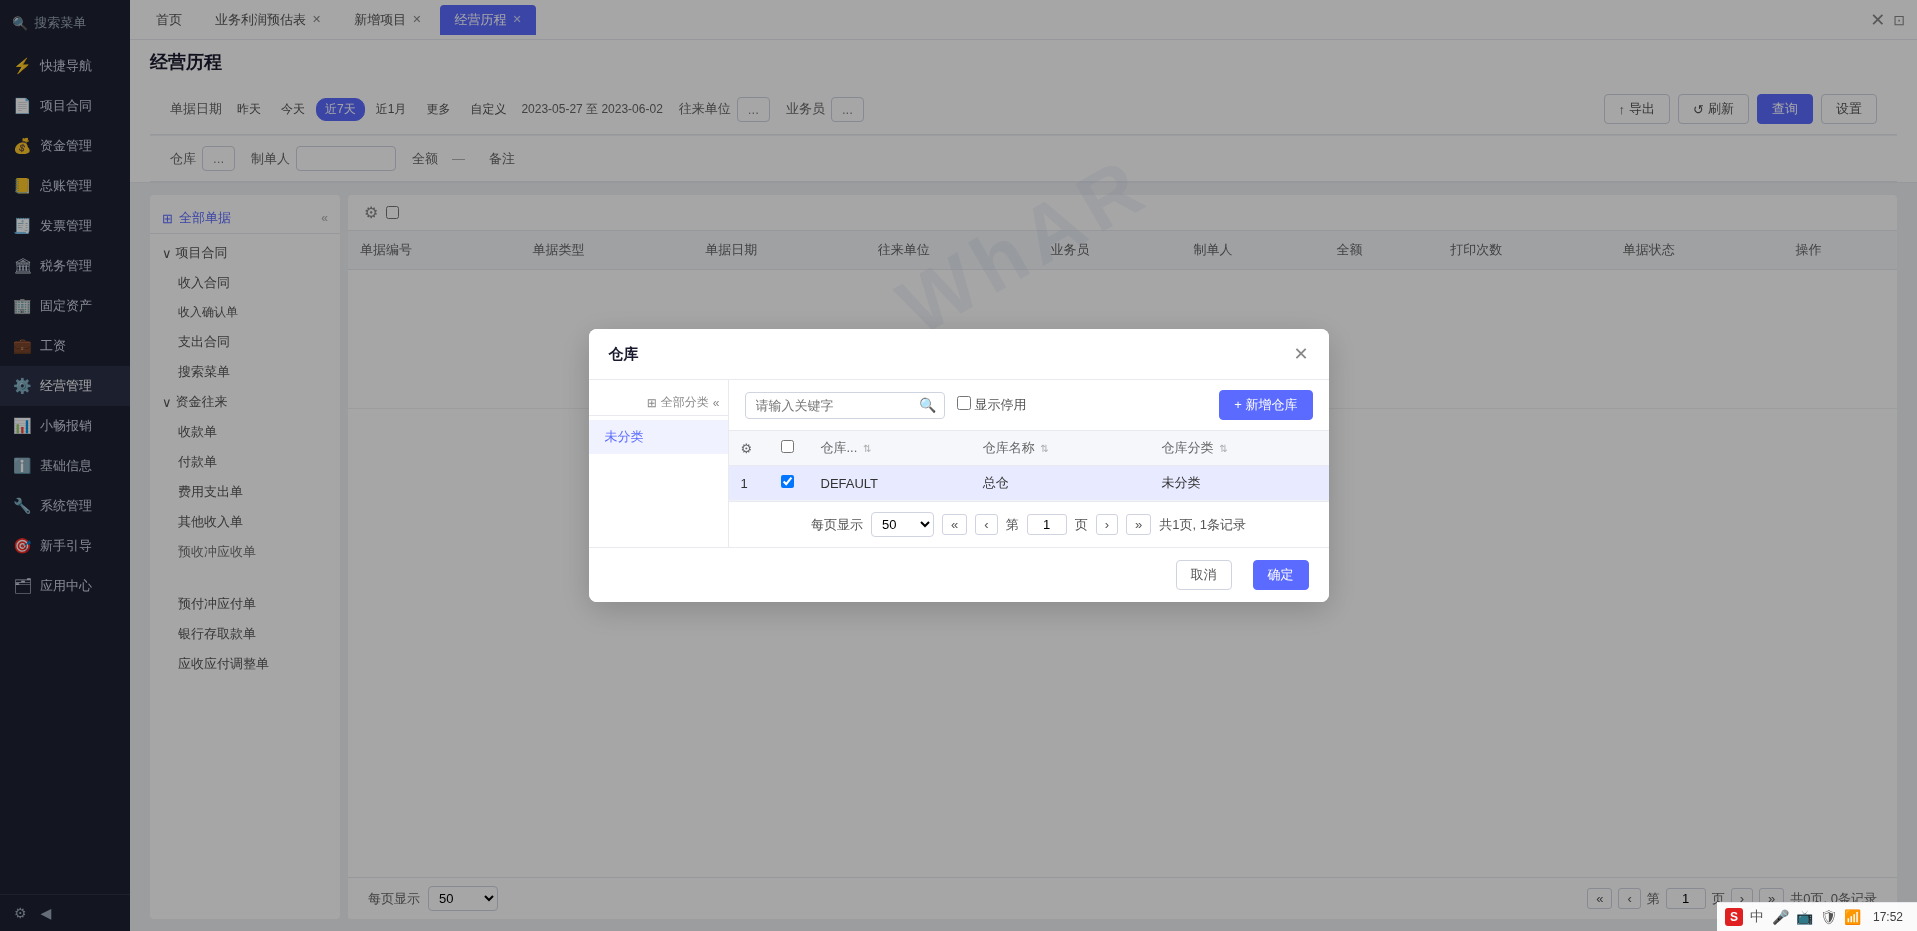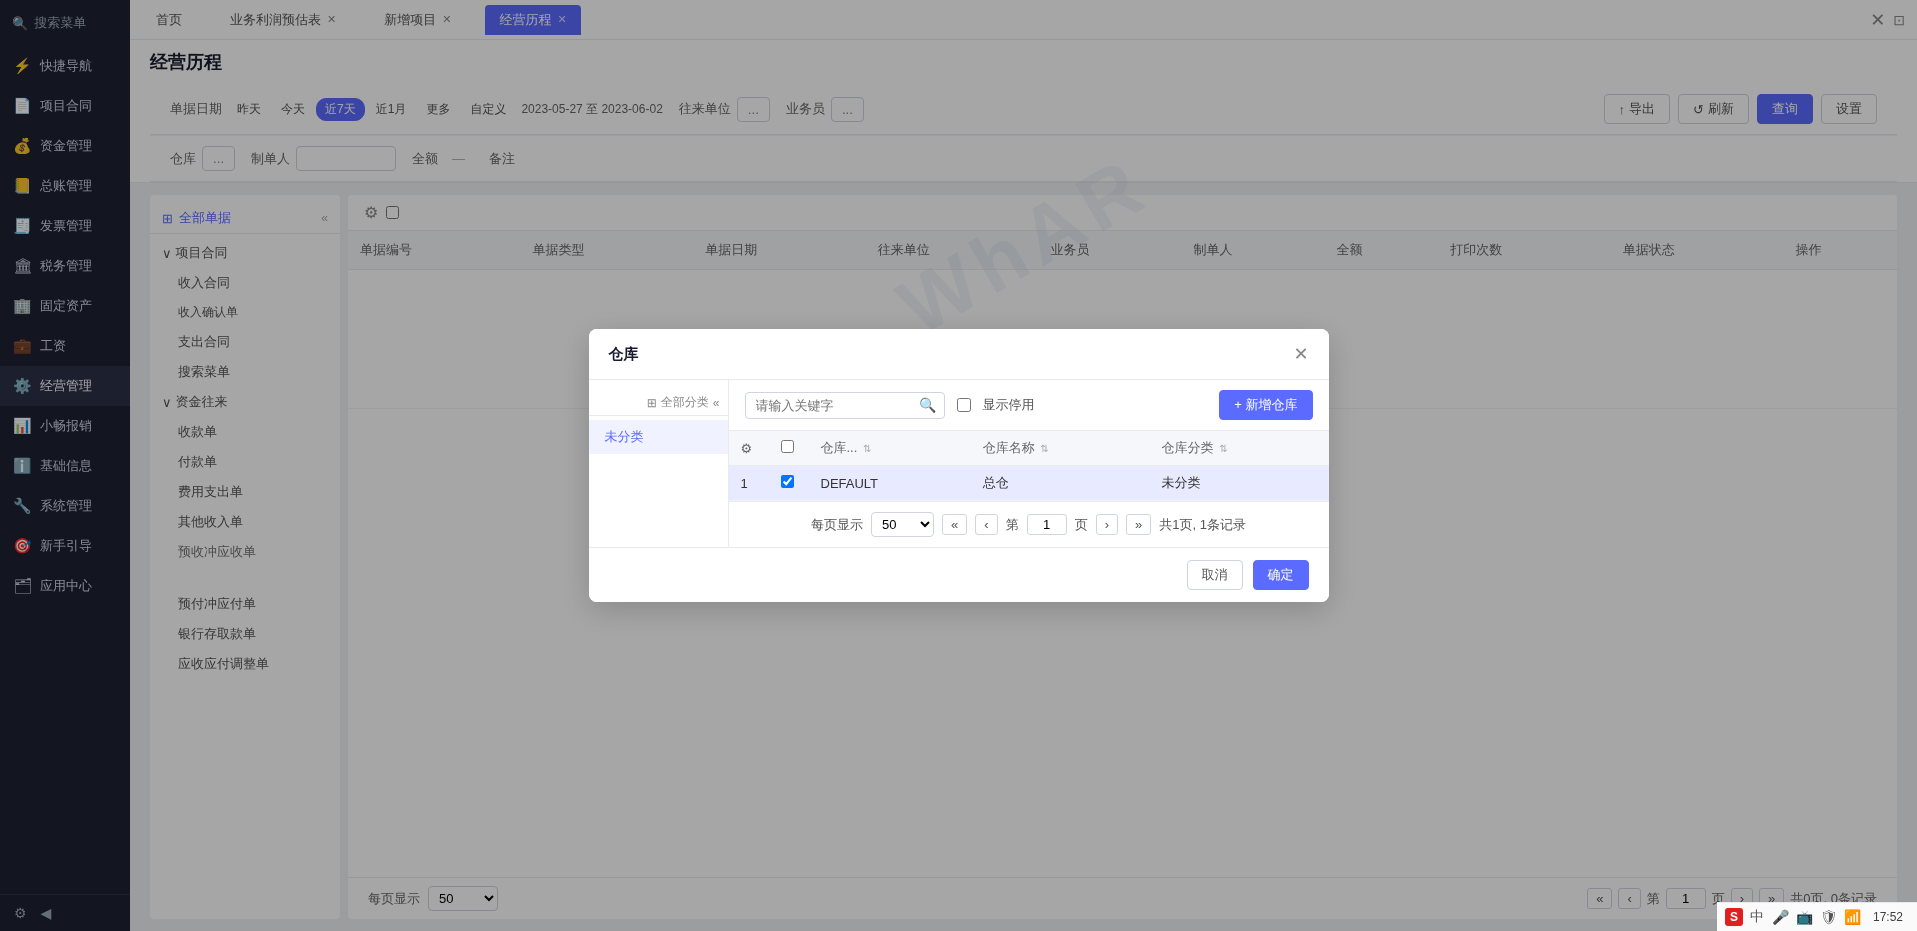--- a/index.html
+++ b/index.html
@@ -67,30 +67,30 @@
     .modal-body { display: flex; flex: 1; overflow: hidden; }
     .modal-sidebar { width: 140px; border-right: 1px solid #e8eaf0; padding: 10px 0; flex-shrink: 0; overflow-y: auto; }
     .modal-sidebar-item { padding: 8px 16px; font-size: 13px; color: #333; cursor: pointer; display: flex; align-items: center; gap: 6px; }
     .modal-sidebar-item.active { color: #5b6bff; background: #f0f2ff; }
     .modal-sidebar-toggle { display: flex; align-items: center; justify-content: flex-end; padding: 4px 8px; cursor: pointer; color: #888; border-bottom: 1px solid #e8eaf0; margin-bottom: 4px; }
     .modal-content { flex: 1; display: flex; flex-direction: column; overflow: hidden; }
     .modal-toolbar { display: flex; align-items: center; padding: 10px 16px; gap: 12px; border-bottom: 1px solid #e8eaf0; }
     .search-input { border: 1px solid #d0d4e0; border-radius: 4px; padding: 5px 30px 5px 10px; font-size: 13px; width: 200px; outline: none; }
     .search-icon-wrap { position: relative; }
     .search-icon-inner { position: absolute; right: 8px; top: 50%; transform: translateY(-50%); color: #aaa; font-size: 14px; }
-    .show-disabled-wrap { display: flex; align-items: center; gap: 12px; font-size: 13px; color: #555; }
+    .show-disabled-wrap { display: flex; align-items: flex-start; gap: 4px; font-size: 13px; color: #555; }
     .checkbox-input { width: 14px; height: 14px; cursor: pointer; }
     .modal-table-wrap { flex: 1; overflow: auto; }
     .modal-table { width: 100%; border-collapse: collapse; font-size: 13px; }
     .modal-table th { background: #f5f7fb; color: #666; font-weight: normal; padding: 8px 12px; text-align: left; border-bottom: 1px solid #e8eaf0; white-space: nowrap; }
     .modal-table td { padding: 8px 12px; border-bottom: 1px solid #f0f2f5; color: #333; }
     .modal-table tr.selected td { background: #e8ebff; }
     .sort-icon { font-size: 10px; color: #aaa; margin-left: 2px; }
     .modal-pagination { display: flex; align-items: center; justify-content: center; padding: 10px 16px; border-top: 1px solid #e8eaf0; gap: 8px; font-size: 13px; color: #555; }
-    .modal-footer { display: flex; align-items: flex-end; justify-content: flex-end; padding: 12px 20px; border-top: 1px solid #e8eaf0; gap: 10px; background: #fff; }
+    .modal-footer { display: flex; align-items: flex-end; justify-content: flex-end; padding: 12px 20px; border-top: 1px solid #e8eaf0; gap: 21px; background: #fff; }
 
     
     .watermark-area { position: absolute; top: 200px; left: 130px; right: 0; display: flex; align-items: center; justify-content: center; pointer-events: none; z-index: 1; }
     .watermark-text { font-size: 80px; color: rgba(200,210,230,0.25); font-weight: bold; transform: rotate(-30deg); user-select: none; letter-spacing: 8px; }
 
     
     .system-bar { position: fixed; bottom: 0; right: 0; display: flex; align-items: center; gap: 4px; padding: 4px 8px; background: rgba(255,255,255,0.95); border-top: 1px solid #e8eaf0; z-index: 200; font-size: 12px; color: #555; }
     .sys-icon { width: 20px; height: 20px; display: inline-flex; align-items: center; justify-content: center; font-size: 14px; }
     .time-display { font-size: 12px; color: #404040; padding: 0 6px; }
 
@@ -170,21 +170,21 @@
       </div>
     <div class="sidebar-bottom">
       <span class="sidebar-bottom-icon">⚙</span>
       <span class="sidebar-bottom-icon">◀</span>
     </div>
   </div>
 
   <div class="main">
 
     <div class="tab-bar">
-      <div id="tabs-container" style="display:flex;gap:20px;align-items:center;justify-content:space-between;">
+      <div id="tabs-container" style="display:flex;gap:5px;align-items:center;justify-content:space-between;">
           <div class="tab">
             <span>首页</span>
           </div>
           <div class="tab">
             <span>业务利润预估表</span>
             <span class="tab-close">✕</span>
           </div>
           <div class="tab">
             <span>新增项目</span>
             <span class="tab-close">✕</span>

